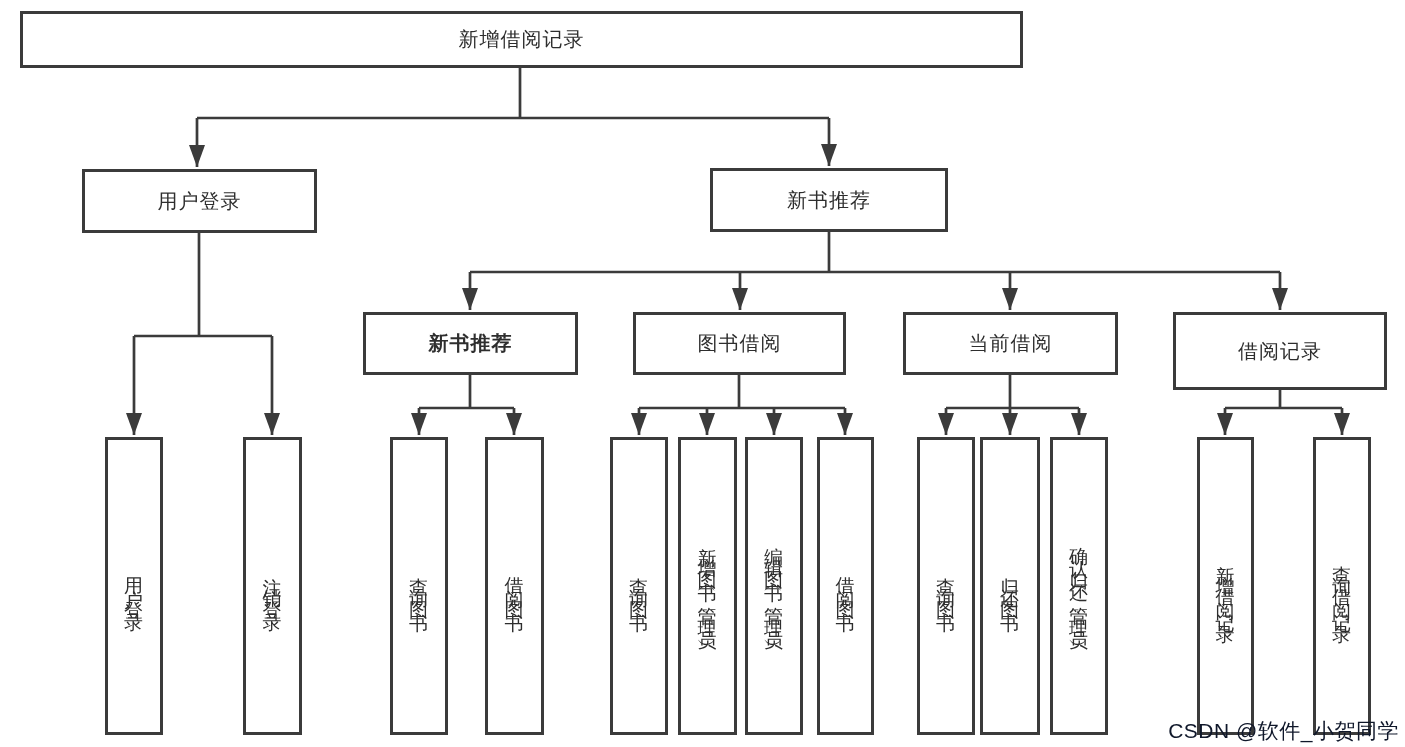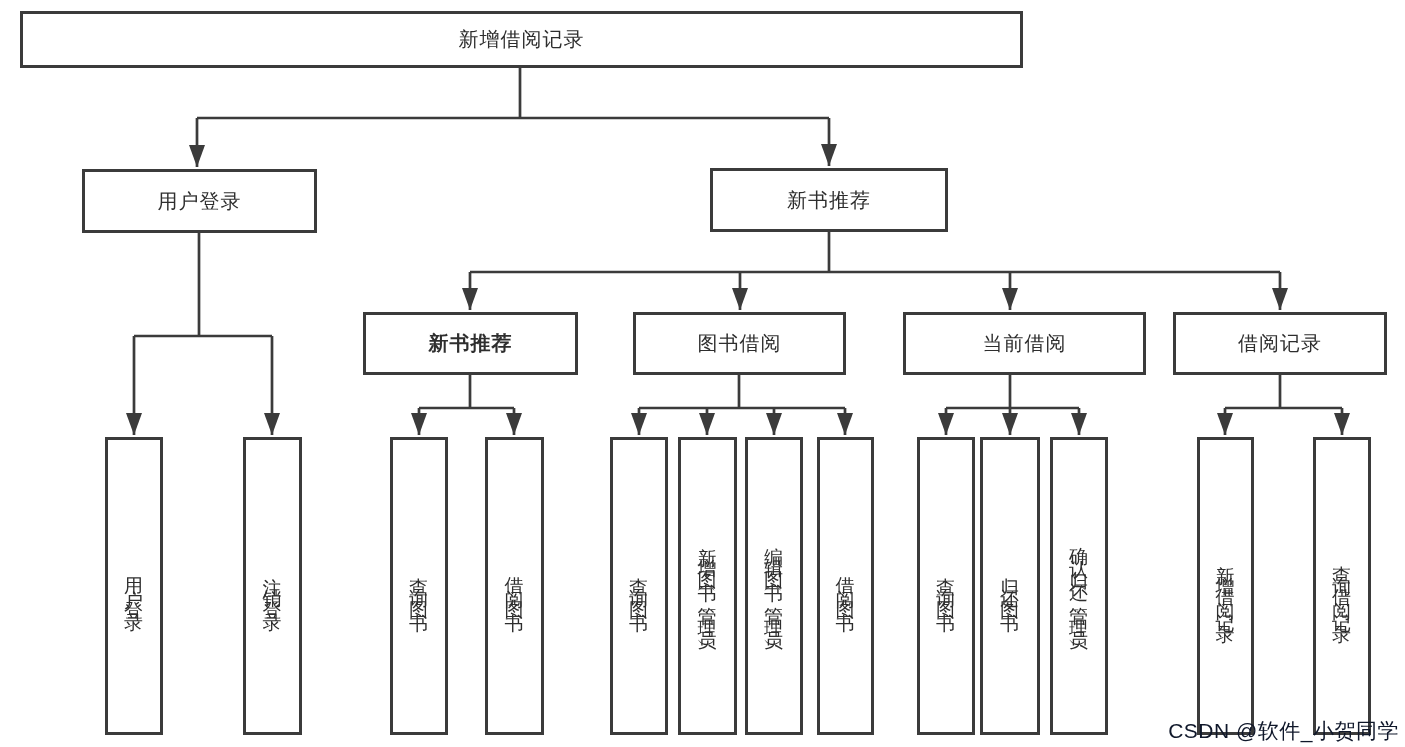--- a/index.html
+++ b/index.html
@@ -116,24 +116,24 @@
   <div class="node h" style="left:710px; top:168px; width:238px; height:64px;">
     <span class="lbl">新书推荐</span>
   </div>
 
   <div class="node h" style="left:363px; top:312px; width:215px; height:63px;font-weight:bold;">
     <span class="lbl">新书推荐</span>
   </div>
   <div class="node h" style="left:633px; top:312px; width:213px; height:63px;align-items:center;">
     <span class="lbl">图书借阅</span>
   </div>
-  <div class="node h" style="left:903px; top:312px; width:243px; height:63px;text-align:right;">
+  <div class="node h" style="left:903px; top:312px; width:215px; height:63px;text-align:right;">
     <span class="lbl">当前借阅</span>
   </div>
-  <div class="node h" style="left:1173px; top:312px; width:214px; height:63px;">
+  <div class="node h" style="left:1173px; top:312px; width:214px; height:78px;">
     <span class="lbl">借阅记录</span>
   </div>
 
   <div class="node v" style="left:105px; top:437px; width:58px; height:298px;">
     <span class="lbl">用户登录</span>
   </div>
   <div class="node v" style="left:243px; top:437px; width:59px; height:298px;">
     <span class="lbl">注销登录</span>
   </div>
 

